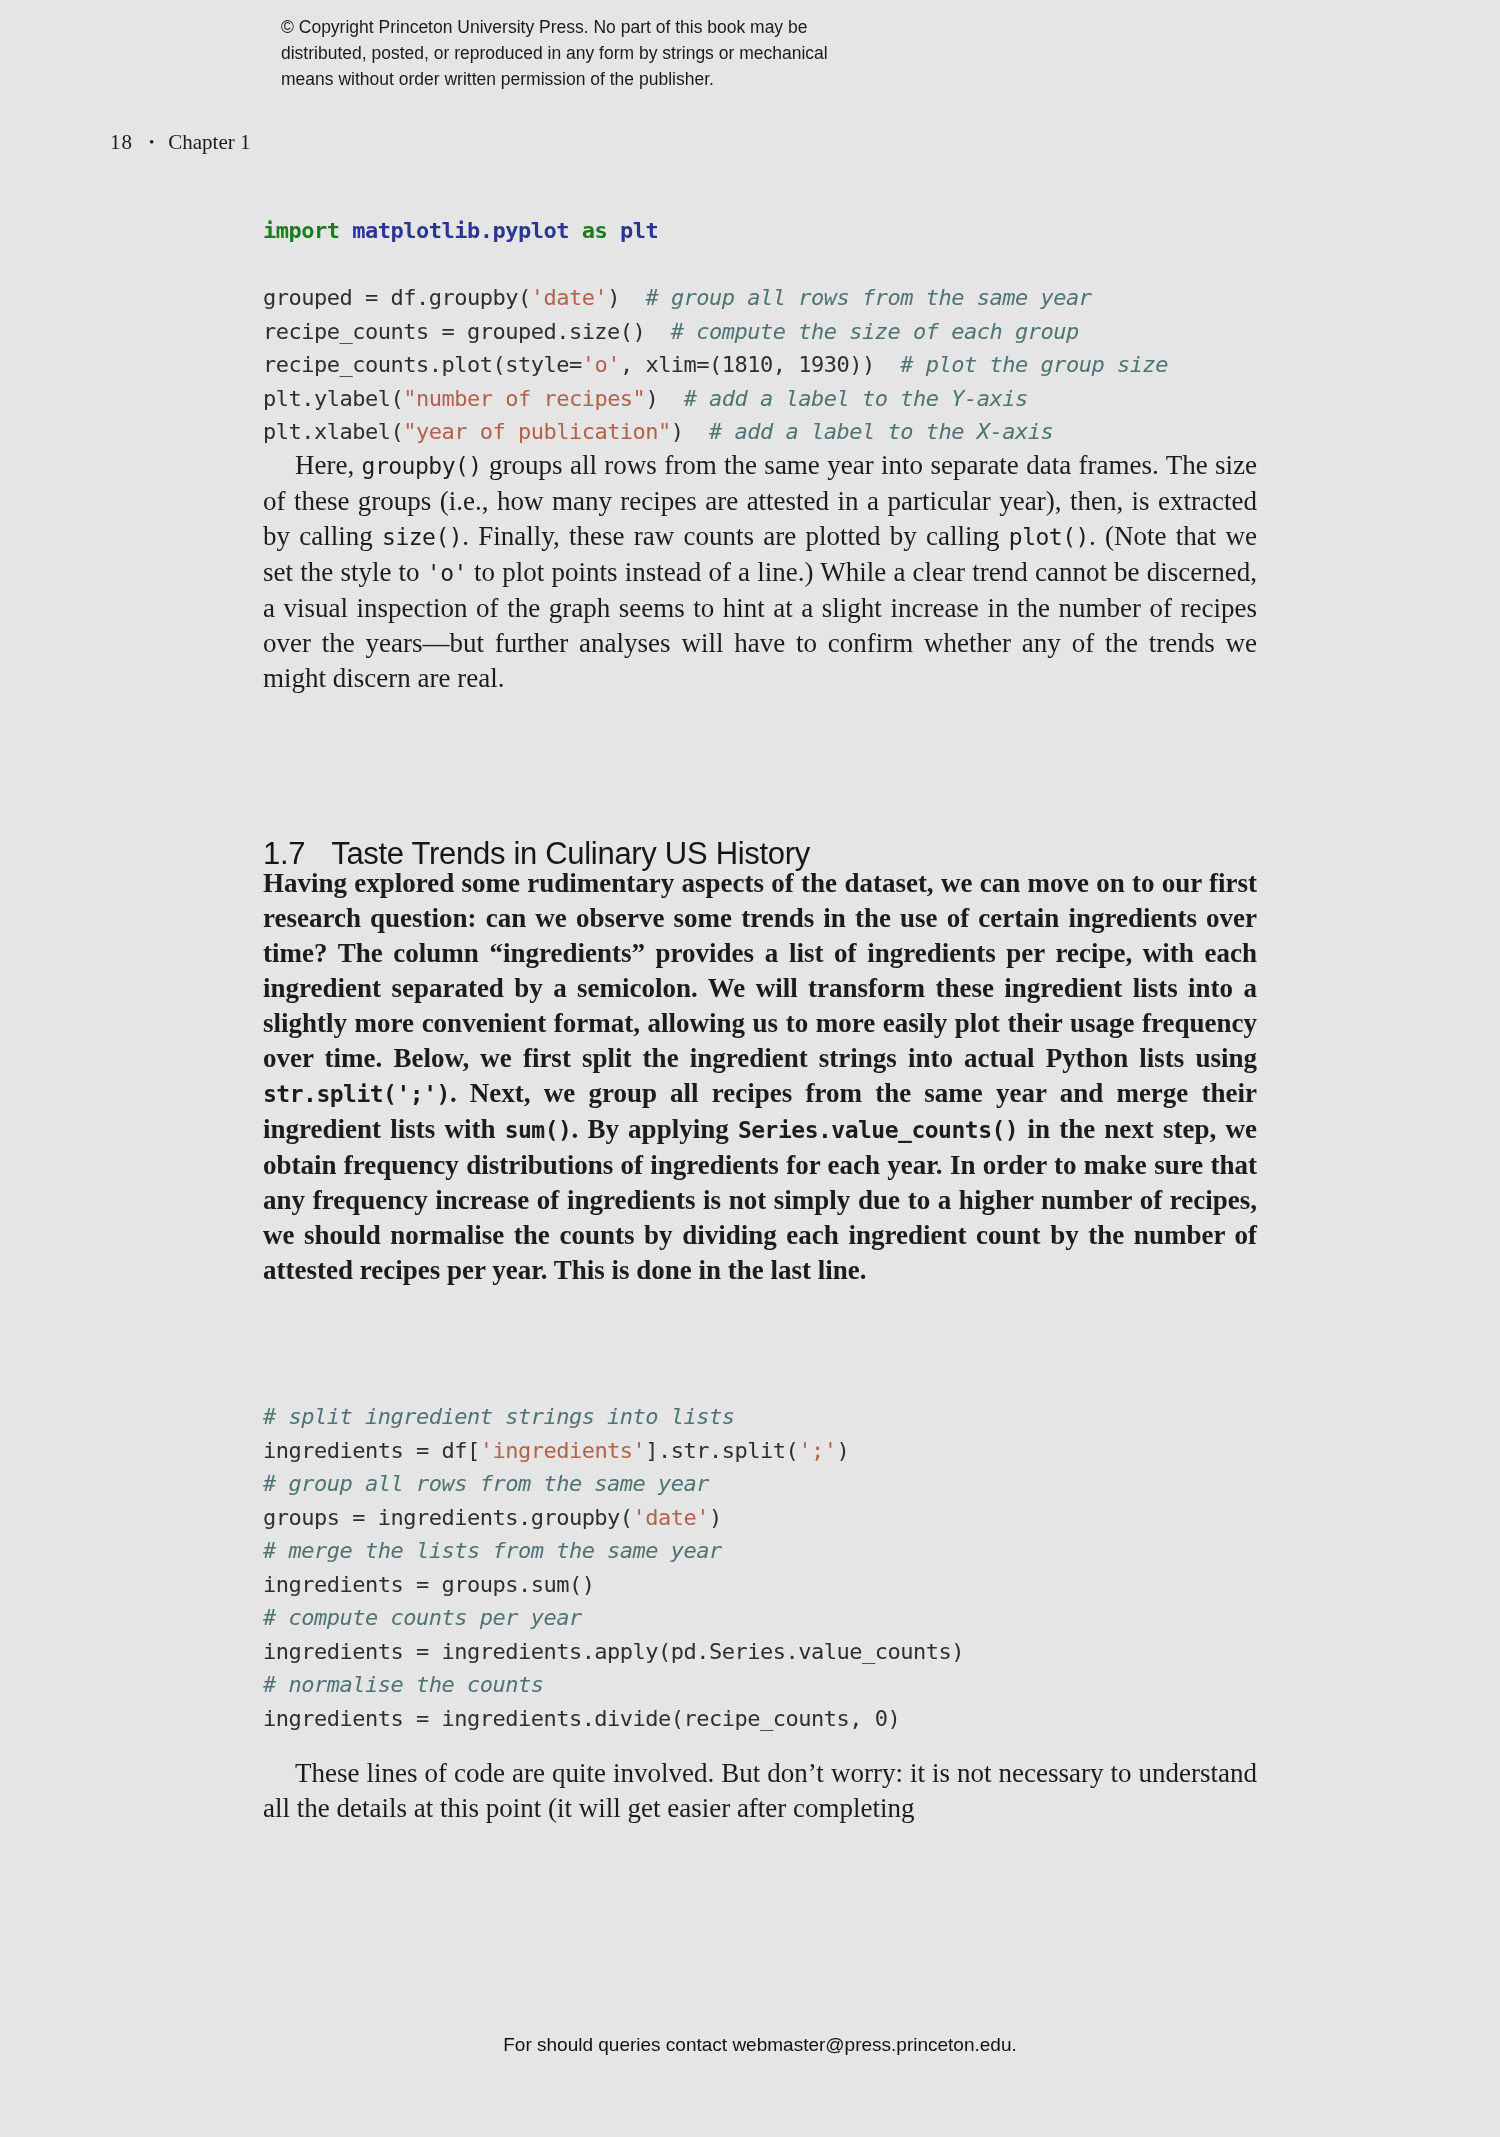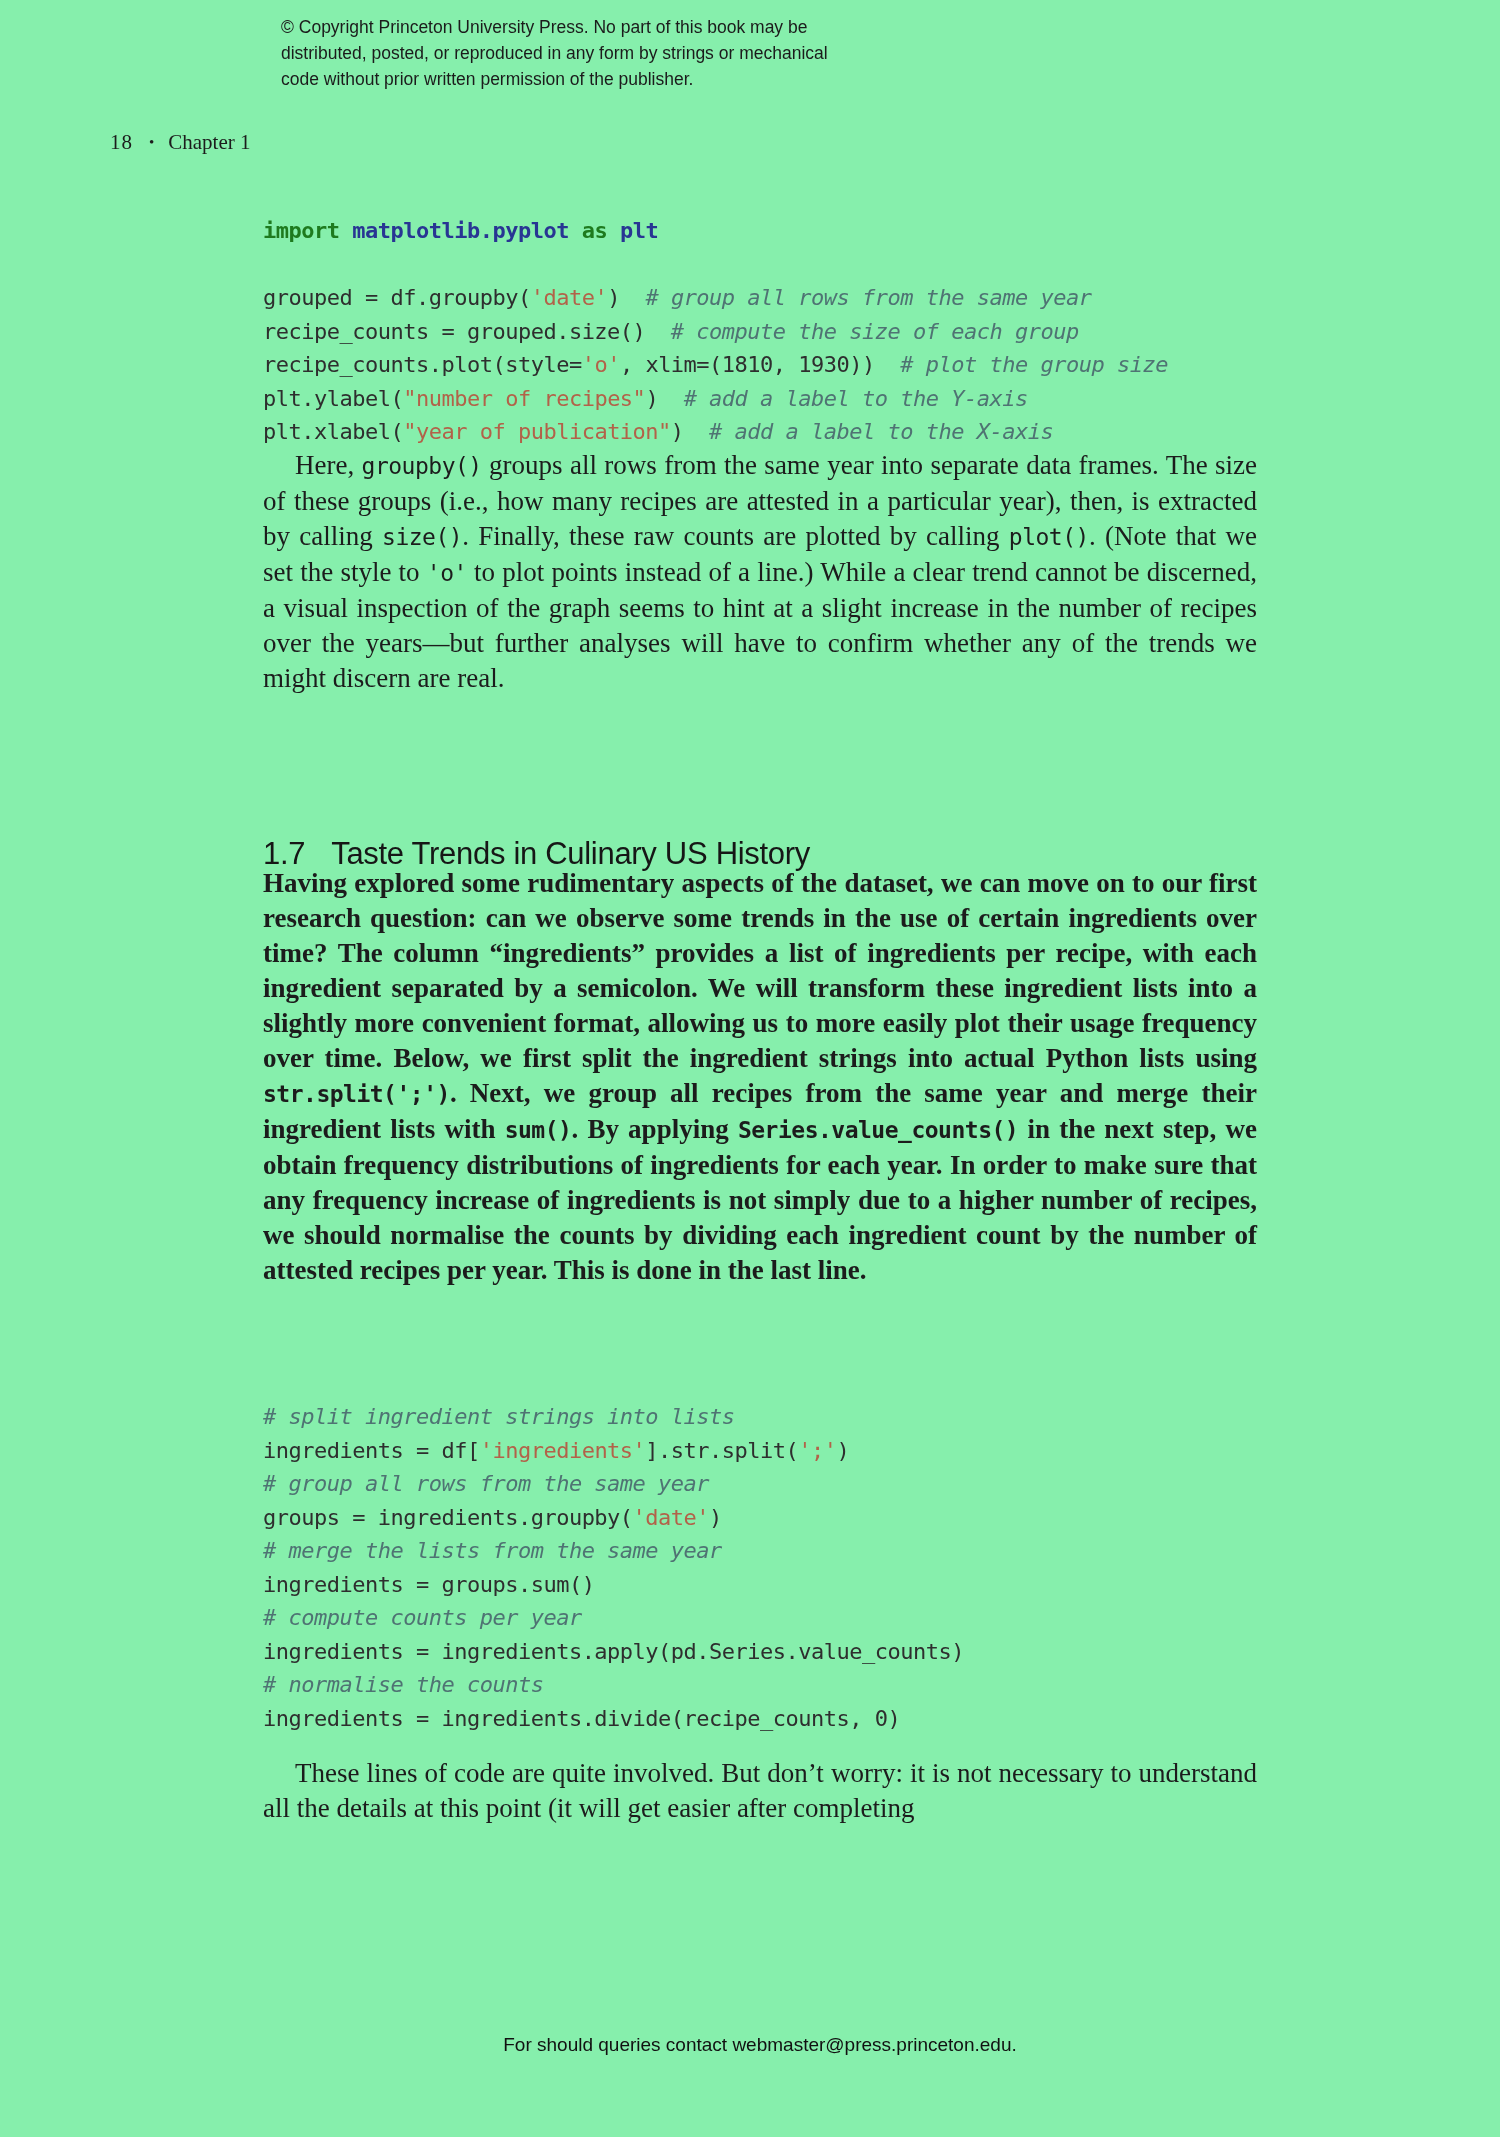--- a/index.html
+++ b/index.html
@@ -1,20 +1,20 @@
 <!DOCTYPE html>
 <html style="--keyword: #1e7a1e; --module: #283593; --string: #b26249; --comment: #4f7373; --default: #2e2e2e;"><head>
 <meta charset="utf-8">
 <style>
   html,body{margin:0;padding:0;background:#ffffff;}
   .page{
     position:relative;
     width:1500px;
     height:2137px;
-    background:#86efac;
+    background:#e5e5e5;
     font-family:"Liberation Serif", serif;
     color:#1c1c1c;
     overflow:hidden;
   }
   .copyright{
     position:absolute;
     left:281px; top:14px;
     width:600px;
     font-family:"Liberation Sans", sans-serif;
     font-size:17.5px;
@@ -95,21 +95,21 @@
   .code-line{min-height:33.5px;}
 </style>
 </head>
 <body>
 
 <div class="page">
 
   <div class="copyright">
     <div>© Copyright Princeton University Press. No part of this book may be</div>
     <div>distributed, posted, or reproduced in any form by strings or mechanical</div>
-    <div>code without prior written permission of the publisher.</div>
+    <div>means without order written permission of the publisher.</div>
   </div>
 
   <div class="running-header">
     <span class="pagenum">18</span><span class="bullet">•</span><span>Chapter 1</span>
   </div>
 
   <div id="code-top" class="content code-block" style="position:absolute;"><div class="code-line"><span class="tok-kw">import</span><span class="tok-code"> </span><span class="tok-mod">matplotlib.pyplot</span><span class="tok-code"> </span><span class="tok-kw">as</span><span class="tok-code"> </span><span class="tok-mod">plt</span></div><div class="code-line">&nbsp;</div><div class="code-line"><span class="tok-code">grouped = df.groupby(</span><span class="tok-str">'date'</span><span class="tok-code">)  </span><span class="tok-com"># group all rows from the same year</span></div><div class="code-line"><span class="tok-code">recipe_counts = grouped.size()  </span><span class="tok-com"># compute the size of each group</span></div><div class="code-line"><span class="tok-code">recipe_counts.plot(style=</span><span class="tok-str">'o'</span><span class="tok-code">, xlim=(1810, 1930))  </span><span class="tok-com"># plot the group size</span></div><div class="code-line"><span class="tok-code">plt.ylabel(</span><span class="tok-str">"number of recipes"</span><span class="tok-code">)  </span><span class="tok-com"># add a label to the Y-axis</span></div><div class="code-line"><span class="tok-code">plt.xlabel(</span><span class="tok-str">"year of publication"</span><span class="tok-code">)  </span><span class="tok-com"># add a label to the X-axis</span></div></div>
 
   <p id="para-1" class="content body-para indented" style="position:absolute;margin:0;"><span class="seg-txt">Here, </span><span class="seg-mono">groupby()</span><span class="seg-txt"> groups all rows from the same year into separate data frames. The size of these groups (i.e., how many recipes are attested in a particular year), then, is extracted by calling </span><span class="seg-mono">size()</span><span class="seg-txt">. Finally, these raw counts are plotted by calling </span><span class="seg-mono">plot()</span><span class="seg-txt">. (Note that we set the style to </span><span class="seg-mono">'o'</span><span class="seg-txt"> to plot points instead of a line.) While a clear trend cannot be discerned, a visual inspection of the graph seems to hint at a slight increase in the number of recipes over the years—but further analyses will have to confirm whether any of the trends we might discern are real.</span></p>
 

